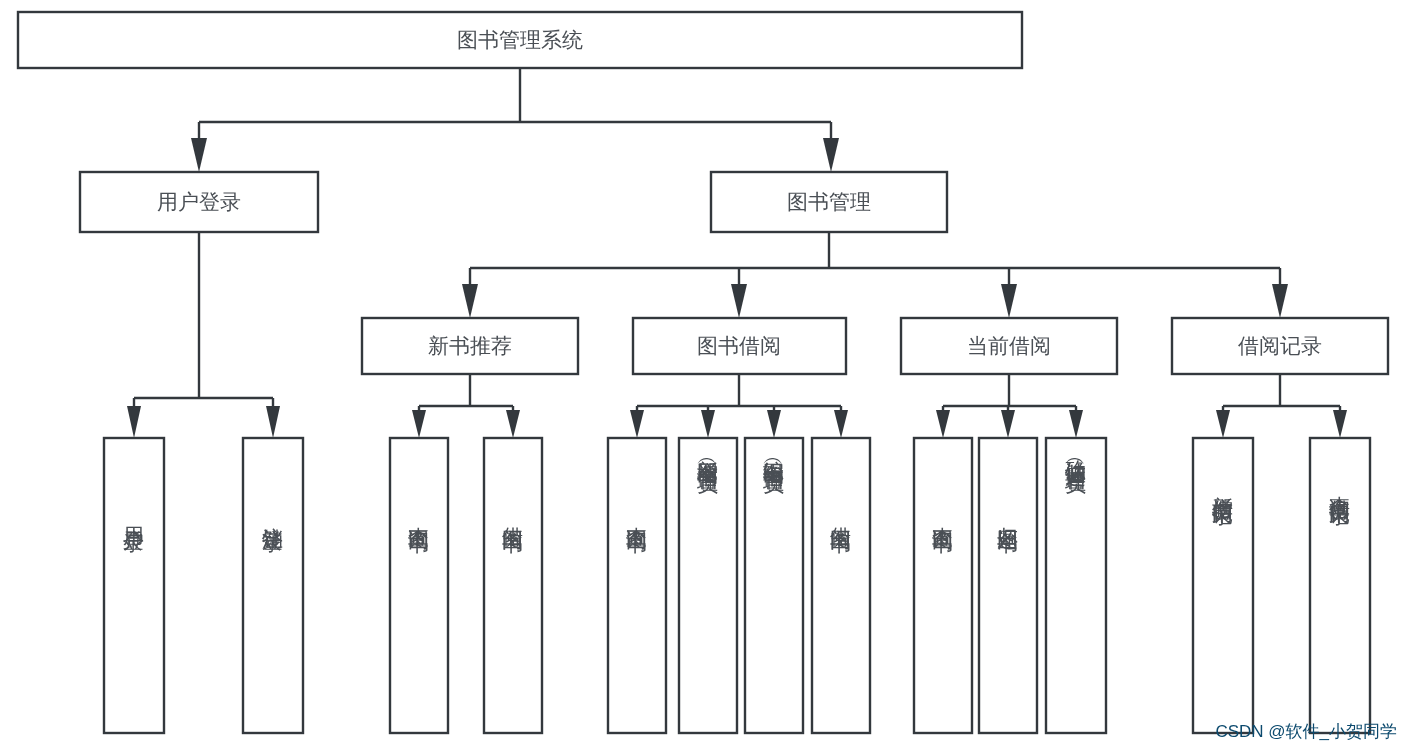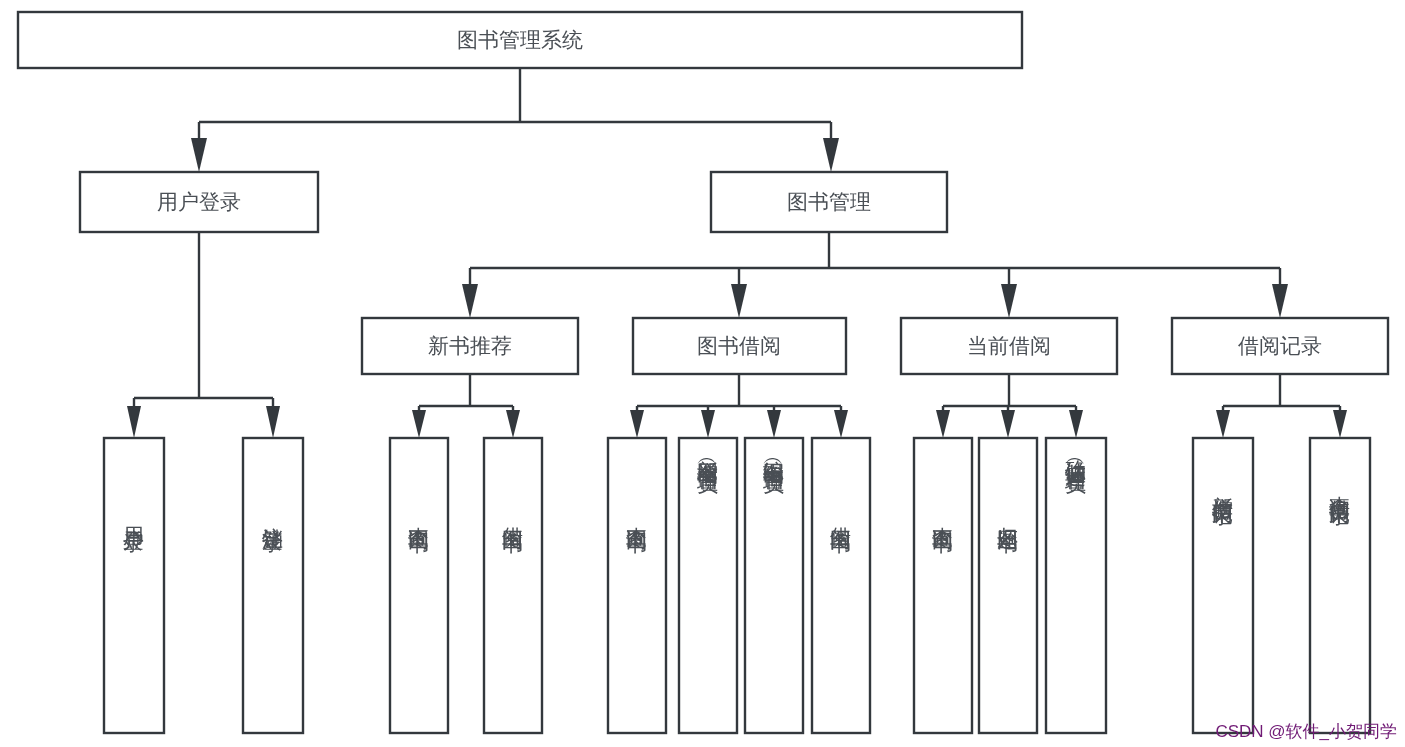--- a/index.html
+++ b/index.html
@@ -49,21 +49,21 @@
     writing-mode: vertical-rl;
     text-orientation: upright;
     letter-spacing: 2px;
   }
   .watermark {
     position: absolute;
     right: 8px;
     bottom: 4px;
     font-family: "Liberation Sans", "DejaVu Sans", sans-serif;
     font-size: 17px;
-    color: #701a75;
+    color: #0c4a6e;
     white-space: nowrap;
     user-select: none;
   }
 </style>
 </head>
 <body>
 
 <svg id="diagram" viewBox="0 0 1405 747" xmlns="http://www.w3.org/2000/svg">
 
   <g>

